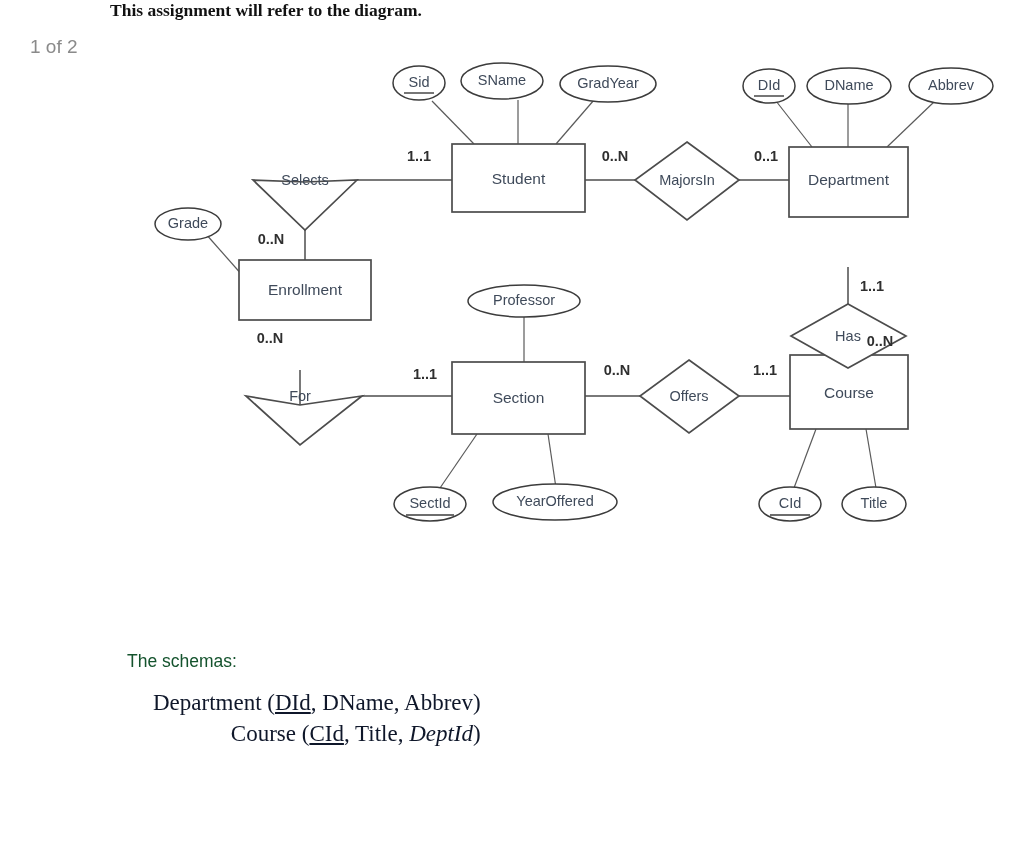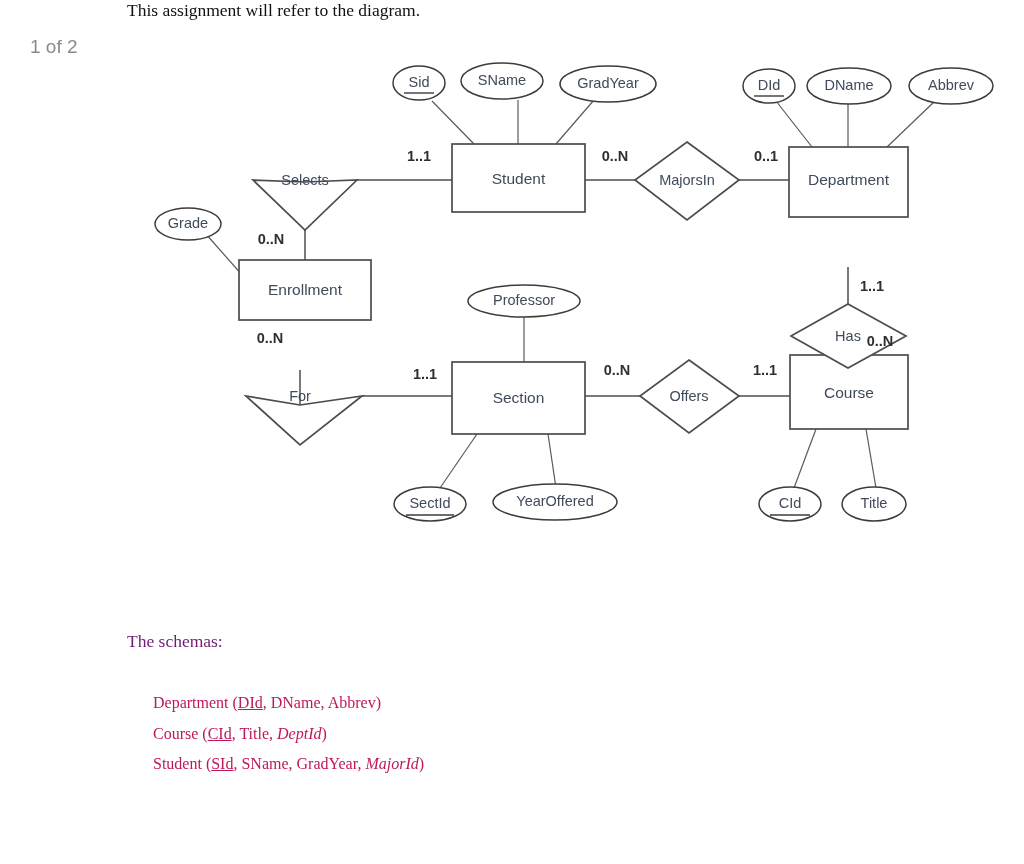--- a/index.html
+++ b/index.html
@@ -10,57 +10,59 @@
   body {
     width: 1024px;
     height: 864px;
     position: relative;
     font-family: "Liberation Serif", serif;
     color: #000000;
     overflow: hidden;
   }
   #intro-text {
     position: absolute;
-    left: 127px;
+    left: 110px;
     top: 0px;
     font-family: "Liberation Serif", serif;
     font-size: 17.5px;
     color: #111111;
     white-space: nowrap;
+    font-weight: bold;
   }
   #page-indicator {
     position: absolute;
     left: 30px;
     top: 36px;
     font-family: Liberation Sans, sans-serif;
     font-size: 19px;
     color: #8a8a8a;
     white-space: nowrap;
   }
   #er-diagram {
     position: absolute;
     left: 0px;
     top: 50px;
   }
   #schemas-heading {
     position: absolute;
     left: 127px;
-    top: 631px;
-    font-family: Liberation Serif, serif;
+    top: 651px;
+    font-family: Liberation Sans, sans-serif;
     font-size: 17.5px;
-    color: #701a75;
+    color: #14532d;
     white-space: nowrap;
   }
   #schemas-list {
     position: absolute;
     left: 153px;
     top: 688px;
     font-family: "Liberation Serif", serif;
-    font-size: 16px;
-    color: #be185d;
+    font-size: 23px;
+    color: #0f172a;
+    text-align: right;
   }
   .schema-line {
     line-height: 30.5px;
     white-space: nowrap;
   }
   .pk { text-decoration: underline; }
   .fk { font-style: italic; }
   
   .ent-label, .rel-label, .attr-label, .card-label {
     font-family: "Liberation Sans", sans-serif;
@@ -277,14 +279,13 @@
     <text class="card-label" x="617" y="321">0..N</text>
     <text class="card-label" x="765" y="321">1..1</text>
   </g>
 </svg>
 
 <div id="schemas-heading">The schemas:</div>
 
 <div id="schemas-list">
   <div class="schema-line"><span>Department (</span><span class="pk">DId</span><span>, </span><span>DName</span><span>, </span><span>Abbrev</span><span>)</span></div>
   <div class="schema-line"><span>Course (</span><span class="pk">CId</span><span>, </span><span>Title</span><span>, </span><span class="fk">DeptId</span><span>)</span></div>
-  <div class="schema-line"><span>Student (</span><span class="pk">SId</span><span>, </span><span>SName</span><span>, </span><span>GradYear</span><span>, </span><span class="fk">MajorId</span><span>)</span></div>
 </div>
 
 </body></html>

